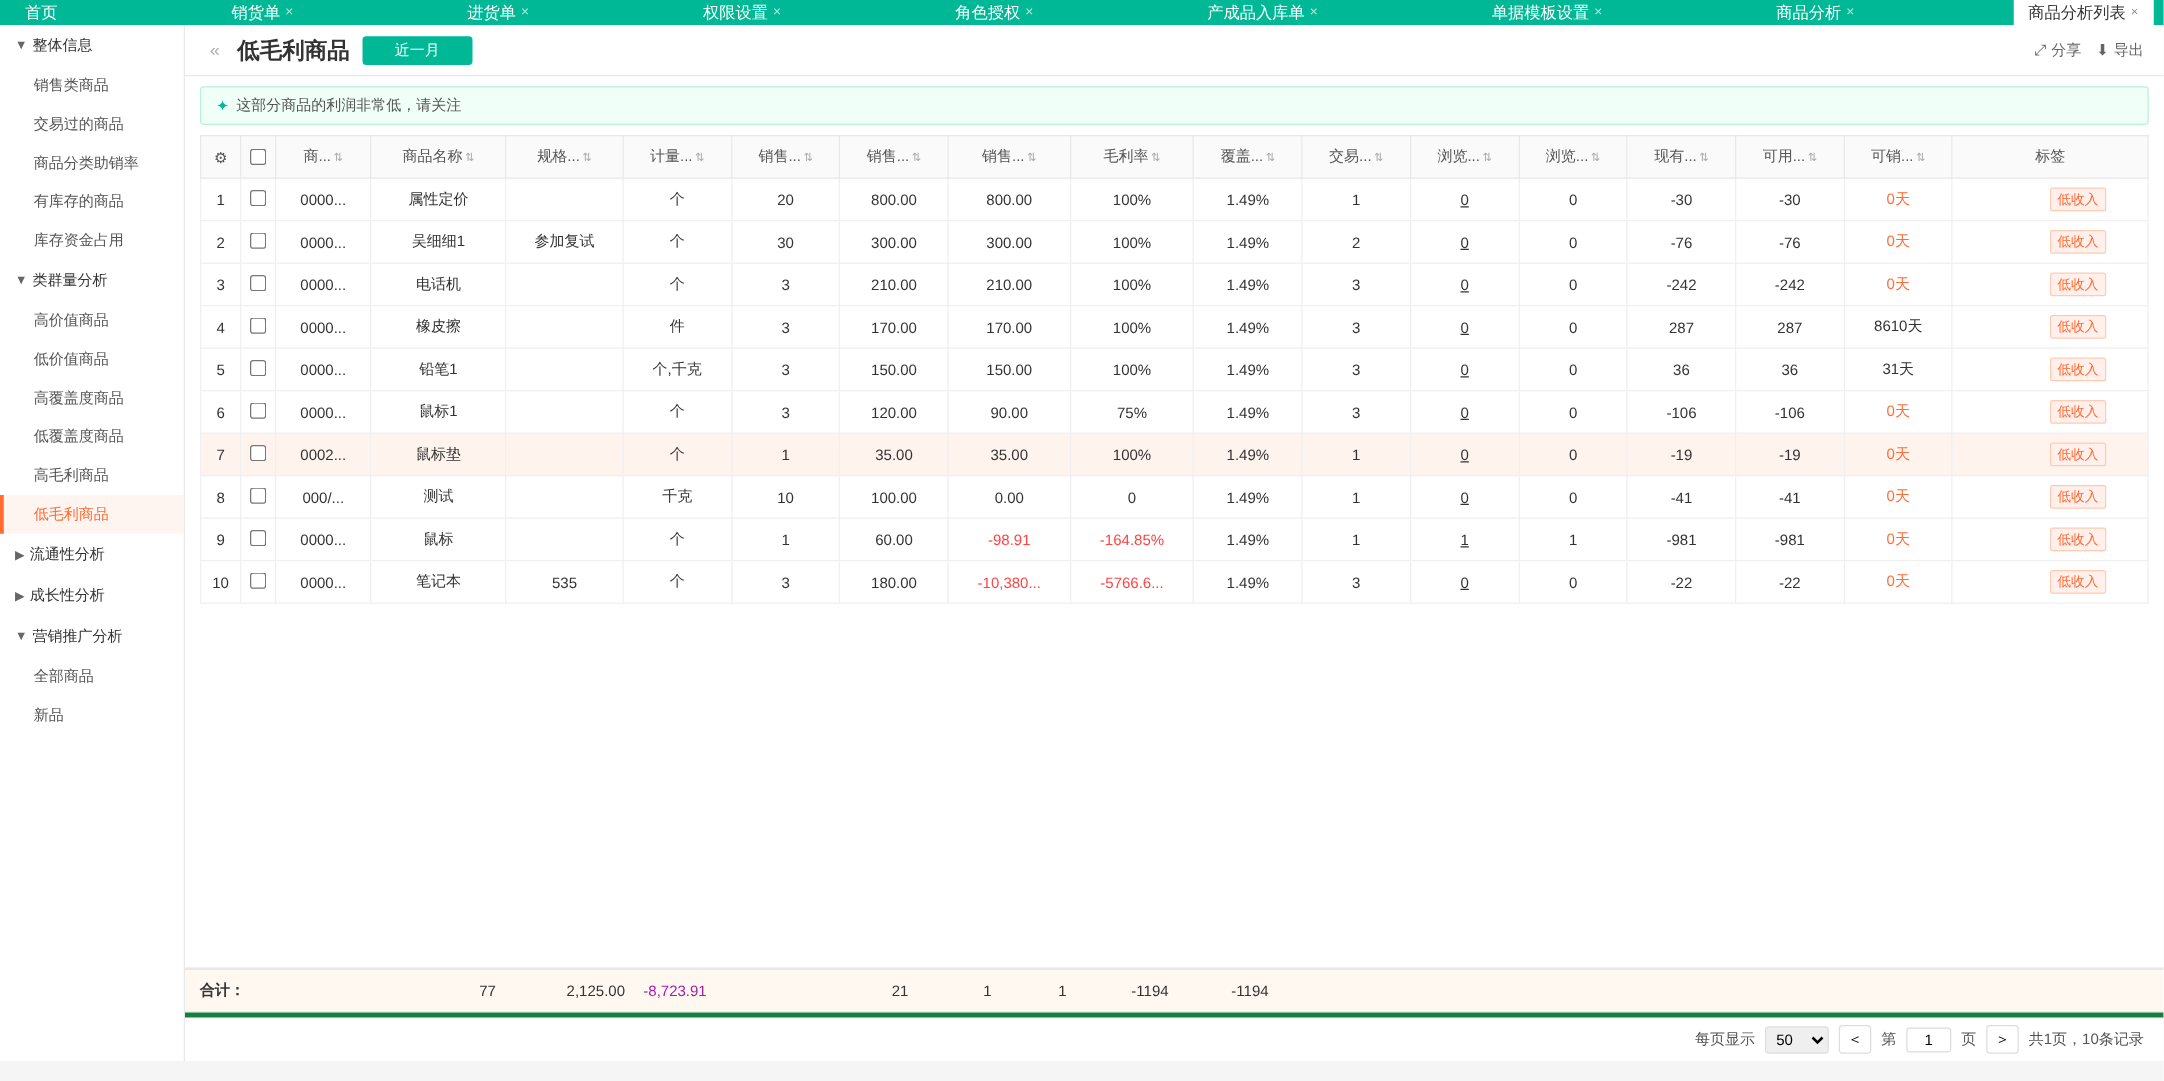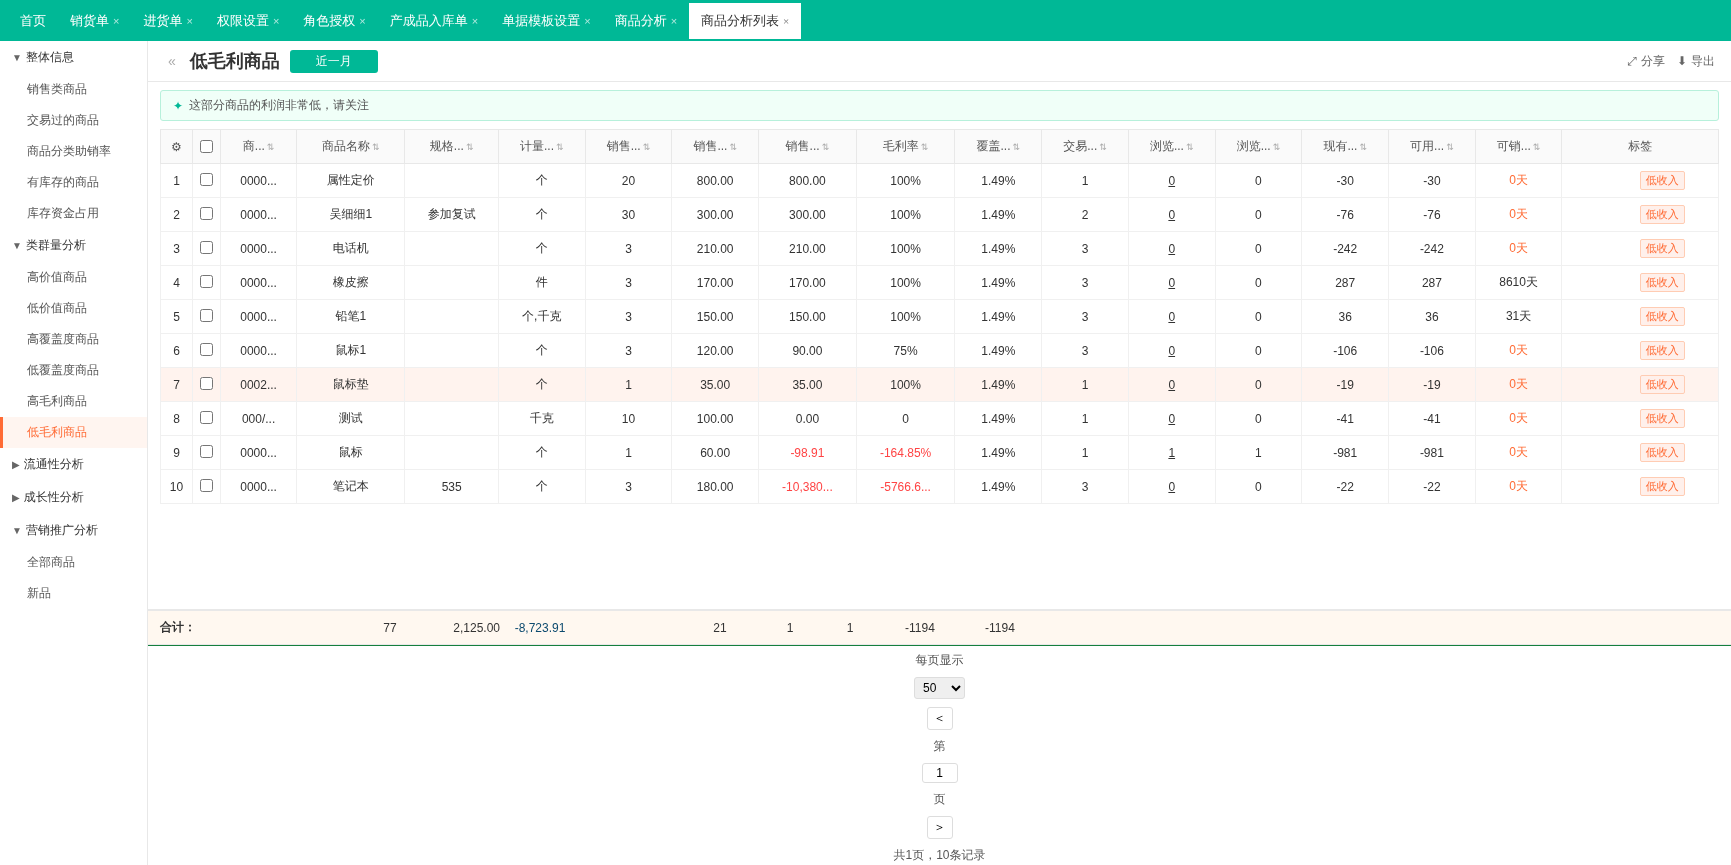--- a/index.html
+++ b/index.html
@@ -3,22 +3,23 @@
   <meta charset="utf-8">
   <style>
     * { box-sizing: border-box; margin: 0; padding: 0; }
     body { font-family: 'Microsoft YaHei', Arial, sans-serif; font-size: 12px; background: #f5f5f5; color: #333; }
 
     
     .top-nav {
       background: #00b896;
       display: flex;
       align-items: center;
-      height: 41px;
+      height: 20px;
       padding: 0 8px;
+      justify-content: space-between;
     }
     .top-nav .nav-item {
       color: #fff;
       padding: 0 12px;
       height: 36px;
       display: flex;
       align-items: center;
       cursor: pointer;
       font-size: 13px;
       white-space: nowrap;
@@ -218,24 +219,23 @@
 
     
     .pagination-bar {
       display: flex;
       align-items: center;
       justify-content: flex-end;
       padding: 6px 16px;
       font-size: 12px;
       color: #555;
       gap: 8px;
-      border-top: 1px solid #15803d;
+      border-top: 4px solid #15803d;
       flex-shrink: 0;
       background: #fff;
-      flex-direction: column;
     }
     .pagination-bar select {
       border: 1px solid #ddd;
       border-radius: 3px;
       padding: 2px 4px;
       font-size: 12px;
     }
     .page-nav-btn {
       border: 1px solid #ddd;
       background: #fff;
@@ -689,21 +689,21 @@
       <td><span class="tag-badge">低收入</span></td>
     </tr>
           </tbody>
       </table>
     </div>
 
     <div class="footer-total">
       <span style="width:200px; font-weight:600;">合计：</span>
       <span style="width:60px; text-align:center;">77</span>
       <span style="width:80px; text-align:right;">2,125.00</span>
-      <span style="width:80px; text-align:center; color:#0c4a6e;">-8,723.91</span>
+      <span style="width:80px; text-align:center; color:#a21caf;">-8,723.91</span>
       <span style="width:100px;"></span>
       <span style="width:80px; text-align:center;">21</span>
       <span style="width:60px; text-align:center;">1</span>
       <span style="width:60px; text-align:center;">1</span>
       <span style="width:80px; text-align:center;">-1194</span>
       <span style="width:80px; text-align:center;">-1194</span>
     </div>
 
     <div class="pagination-bar">
       <span>每页显示</span>

